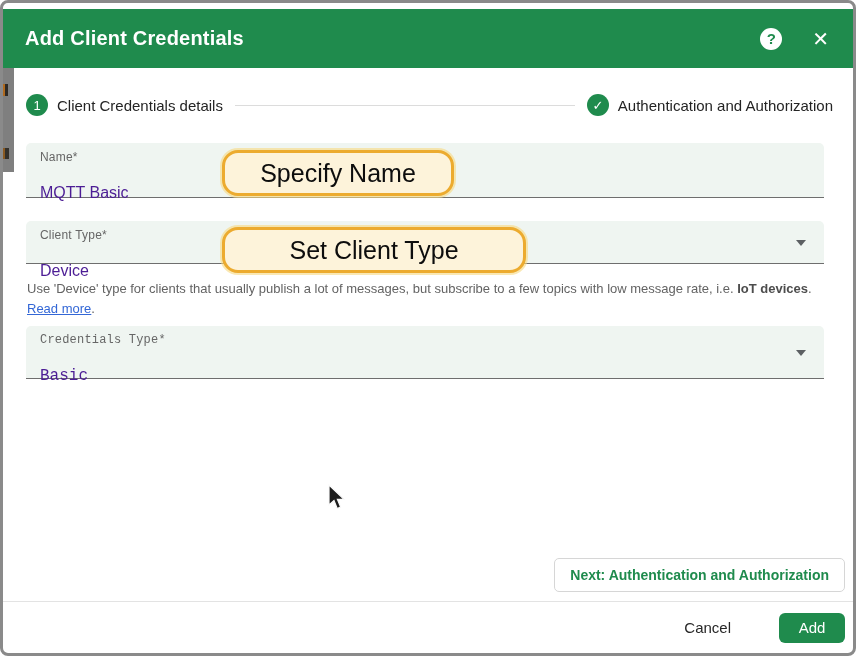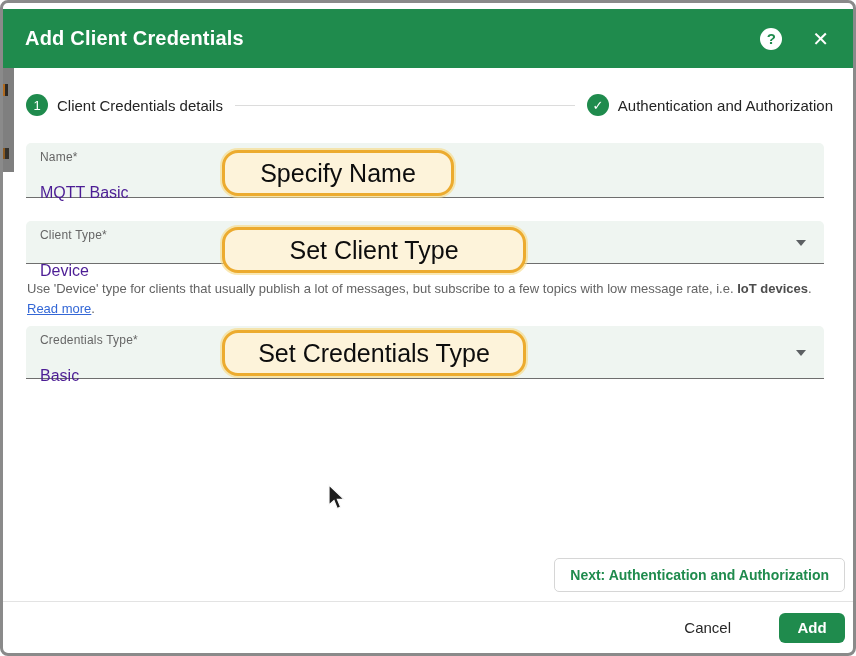--- a/index.html
+++ b/index.html
@@ -85,21 +85,21 @@
   .field-value { font-size: 16px; color: #4c1d95; margin-top: 20px; }
   .select-arrow {
     position: absolute; right: 18px; top: 50%; margin-top: -2px;
     width: 0; height: 0;
     border-left: 5px solid transparent; border-right: 5px solid transparent;
     border-top: 6px solid #5c6063;
   }
 
   #field-name { top: 140px; height: 55px; }
   #field-client-type { top: 218px; height: 43px; }
-  #field-credentials-type { top: 323px; height: 53px; }
+  #field-credentials-type { top: 323px; height: 53px; font-family: Liberation Mono, monospace; }
 
   
   .hint {
     position: absolute; left: 24px; top: 276px; width: 804px;
     font-size: 13px; line-height: 20px; color: #636363;
   }
   .hint b { color: #4d4d4d; }
   .hint a { color: #3367d6; text-decoration: underline; cursor: pointer; }
 
   
@@ -137,21 +137,21 @@
     position: absolute; left: 0; right: 8px; top: 599px; height: 51px;
     display: flex; align-items: center; justify-content: flex-end; gap: 40px;
   }
   .cancel-btn {
     background: none; border: none;
     font-size: 15px; font-weight: 500; color: #272727;
     font-family: inherit; cursor: pointer; padding: 6px 8px;
   }
   .add-btn {
     background: var(--green); border: none; border-radius: 6px;
-    color: #ffffff; font-size: 15px; font-weight: 700;
+    color: #ffffff; font-size: 15px; font-weight: 400;
     font-family: inherit; cursor: pointer;
     width: 66px; height: 30px;
   }
 
   .cursor {
     position: absolute; left: 322px; top: 480px; width: 22px; height: 30px;
     pointer-events: none;
   }
 </style>
 </head>
@@ -199,21 +199,20 @@
   </div>
 
   <div class="field" id="field-credentials-type">
     <div class="field-label">Credentials Type*</div>
     <div class="field-value">Basic</div>
     <div class="select-arrow"></div>
   </div>
 
   <div class="bubble" id="bubble-name">Specify Name</div>
   <div class="bubble" id="bubble-client-type">Set Client Type</div>
-  <div class="bubble" id="bubble-credentials-type">Set Credentials Type</div>
 
   <svg class="cursor" viewBox="0 0 22 30">
     <path d="M4 2 L4 22 L9 17.5 L12.2 25.5 L15.6 24 L12.4 16.3 L19 16.3 Z" fill="#1d1d1d" stroke="#fafafa" stroke-width="1.2"></path>
   </svg>
 
   <button class="next-btn">Next: Authentication and Authorization</button>
 
   <div class="footer-divider"></div>
   <div class="dlg-footer">
     <button class="cancel-btn">Cancel</button>

